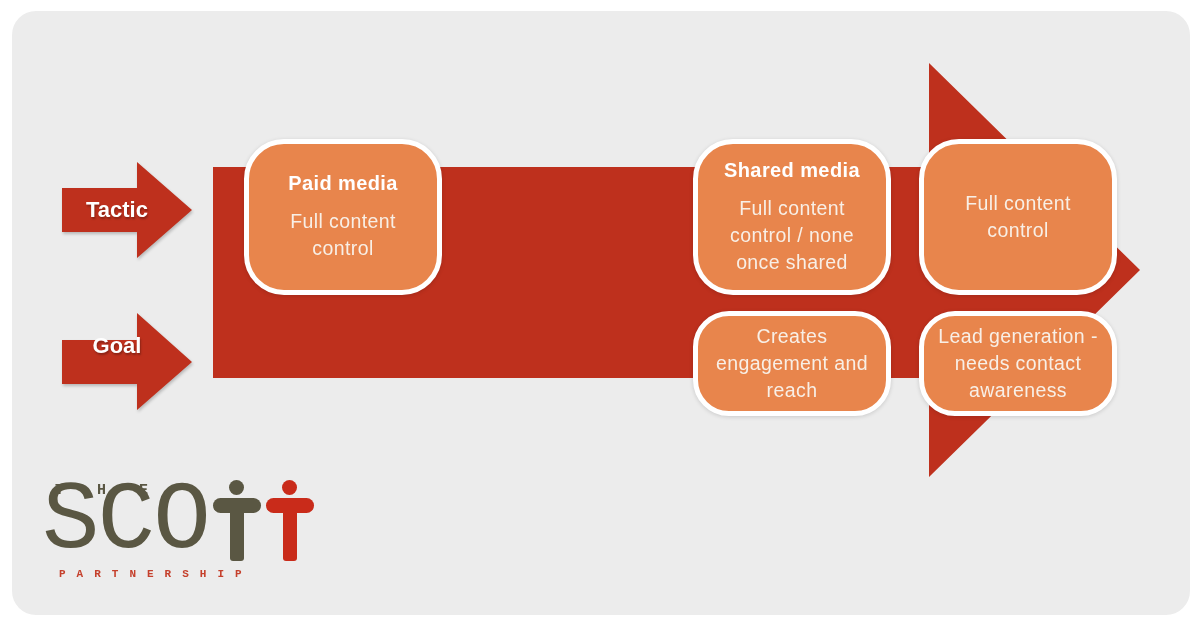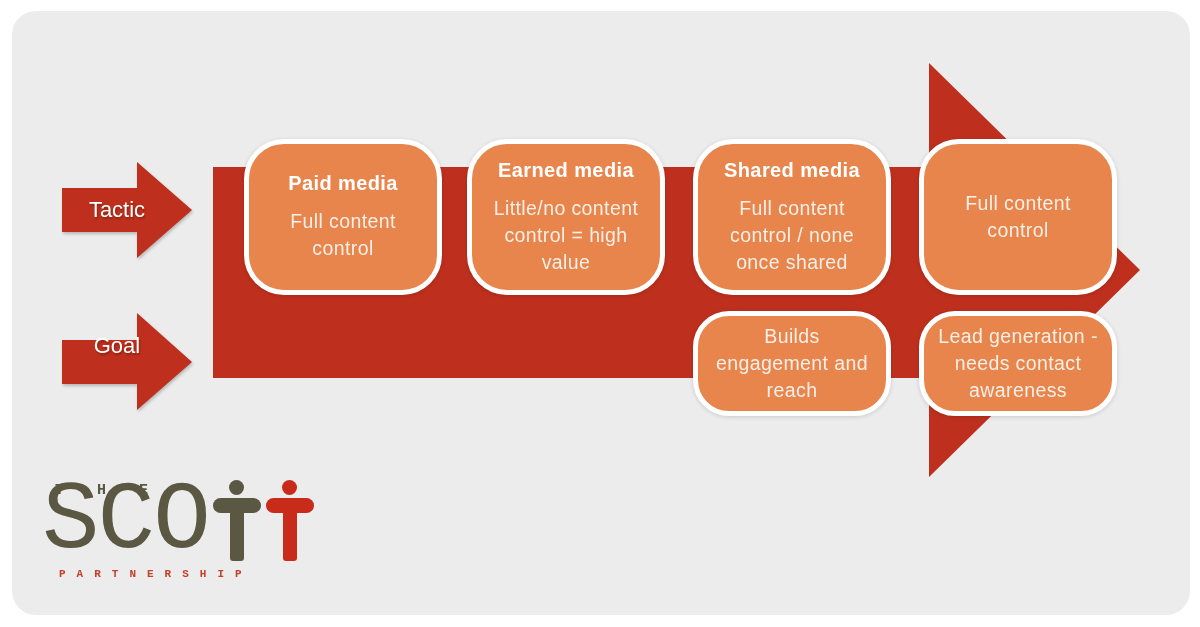--- a/index.html
+++ b/index.html
@@ -10,21 +10,21 @@
     --logo-partnership-red:#c5402c;
   }
   html,body{margin:0;padding:0;}
   body{background:var(--page-bg);font-family:"Liberation Sans",sans-serif;}
   .page{position:relative;width:1200px;height:627px;background:var(--page-bg);overflow:hidden;}
   .panel{position:absolute;left:12px;top:11px;width:1178px;height:604px;background:var(--panel-bg);border-radius:24px;}
   .arrows{position:absolute;left:0;top:0;width:1200px;height:627px;}
   .arrow-shape{fill:var(--arrow-red);}
   .small-arrow{filter:drop-shadow(1px 2px 1.5px rgba(0,0,0,0.22));}
   .row-label{position:absolute;left:57px;width:120px;height:28px;line-height:28px;text-align:center;
-    color:var(--heading-text);font-size:22px;font-weight:normal;text-shadow:1px 2px 2px rgba(0,0,0,0.28);}
+    color:var(--heading-text);font-size:22px;font-weight:bold;text-shadow:1px 2px 2px rgba(0,0,0,0.28);}
   .row-label.tactic{top:196px;}
   .row-label.goal{top:332px;}
   .box{position:absolute;box-sizing:border-box;width:198px;background:var(--box-orange);
     border:5px solid var(--box-border-white);box-shadow:0 1px 4px rgba(0,0,0,0.15);
     display:flex;flex-direction:column;align-items:center;justify-content:center;text-align:center;}
   .box.tactic-row{top:139px;height:156px;border-radius:40px;gap:13px;}
   .box.goal-row{top:311px;height:105px;border-radius:36px;}
   .col-0{left:244px;} .col-1{left:467px;} .col-2{left:693px;text-align:center;} .col-3{left:919px;}
   .box-title{color:var(--heading-text);font-size:20px;font-weight:bold;letter-spacing:0.4px;}
   .box-desc{color:var(--body-text);font-size:19.5px;line-height:27px;letter-spacing:0.4px;white-space:pre-line;}
@@ -53,39 +53,33 @@
   </svg>
 
   <div class="row-label tactic">Tactic</div>
   <div class="row-label goal">Goal</div>
 
   <div class="box tactic-row col-0">
     <div class="box-title">Paid media</div>
     <div class="box-desc">Full content
 control</div>
   </div>
-  <div class="box tactic-row col-1">
-    <div class="box-title">Earned media</div>
-    <div class="box-desc">Little/no content
-control = high
-value</div>
-  </div>
   <div class="box tactic-row col-2">
     <div class="box-title">Shared media</div>
     <div class="box-desc">Full content
 control / none
 once shared</div>
   </div>
   <div class="box tactic-row col-3">
     <div class="box-desc">Full content
 control</div>
   </div>
 
   <div class="box goal-row col-2">
-    <div class="box-desc">Builds
+    <div class="box-desc">Creates
 engagement and
 reach</div>
   </div>
   <div class="box goal-row col-3">
     <div class="box-desc">Lead generation -
 needs contact
 awareness</div>
   </div>
 
   <div class="logo">

